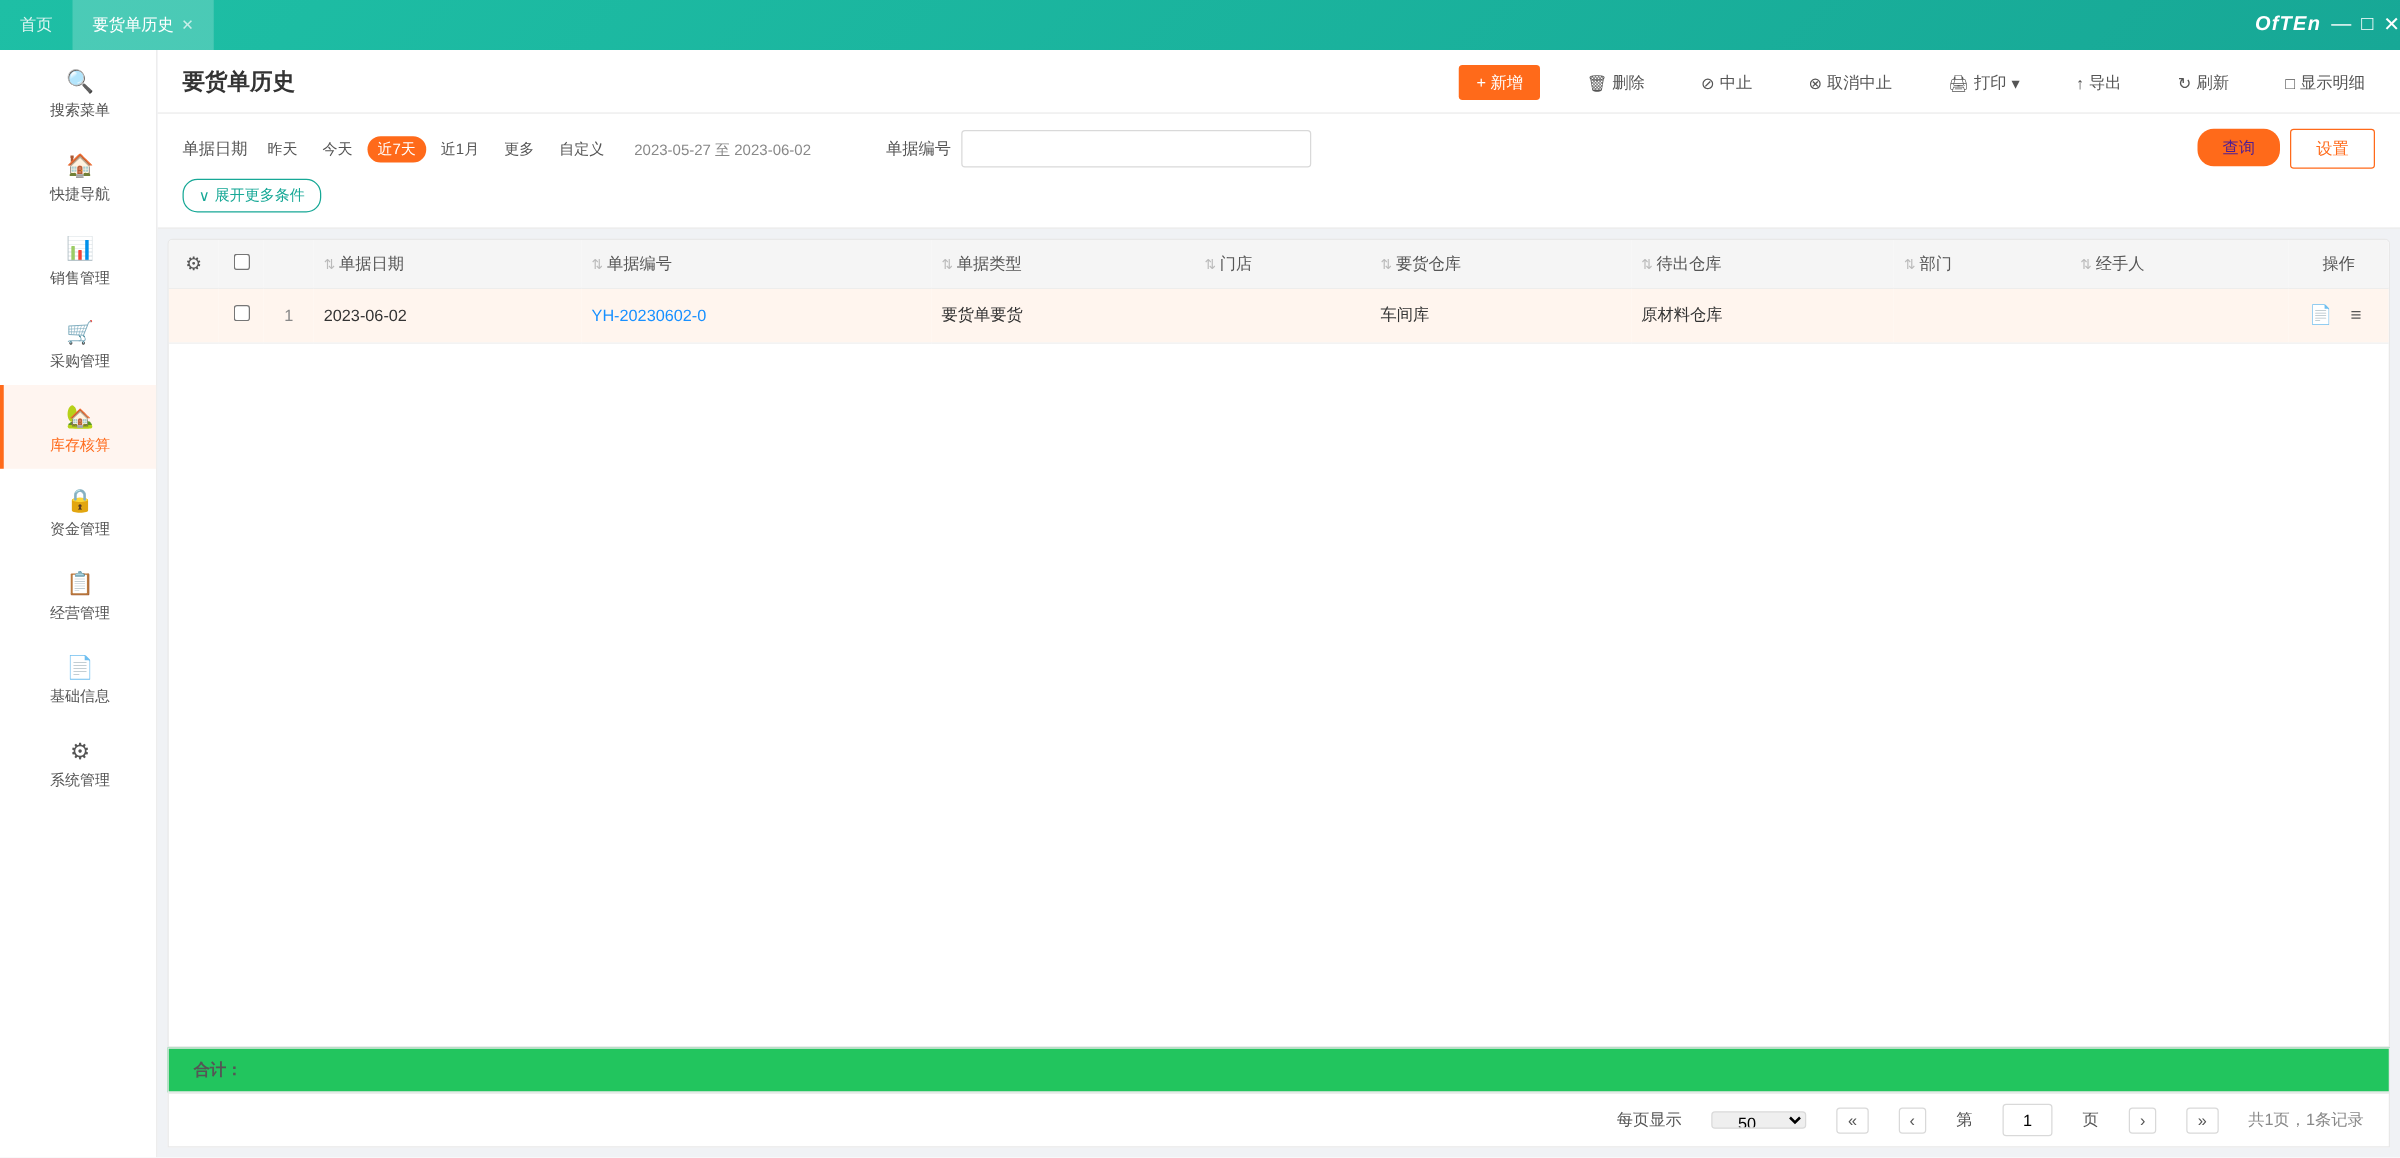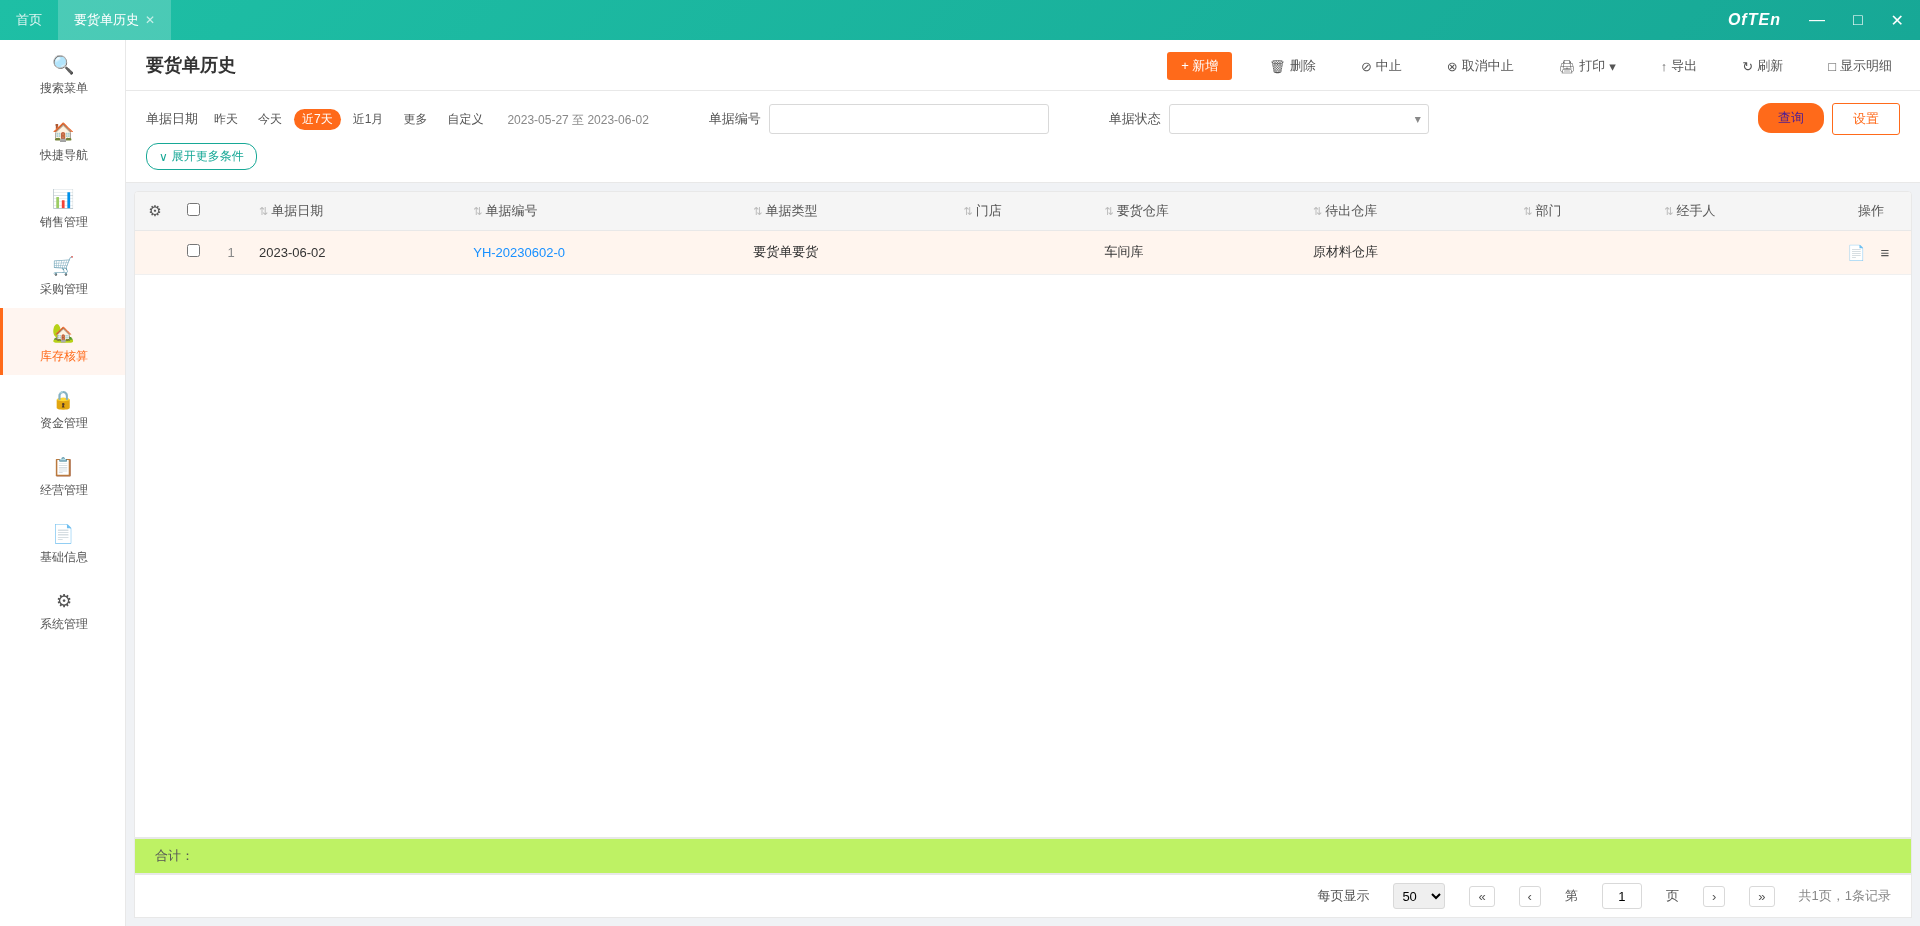--- a/index.html
+++ b/index.html
@@ -37,22 +37,21 @@
     }
     .top-tab .close-btn {
       margin-left: 6px;
       font-size: 12px;
       opacity: 0.7;
       cursor: pointer;
     }
     .top-bar-right {
       display: flex;
       align-items: center;
-      padding-right: 16px;
-      gap: 28px;
+      gap: 8px;
       color: rgba(255,255,255,0.85);
       font-size: 13px;
     }
     .top-bar-right span { cursor: pointer; }
 
     
     .main-layout {
       display: flex;
       flex: 1;
       overflow: hidden;
@@ -293,53 +292,54 @@
       text-decoration: none;
       cursor: pointer;
     }
     .checkbox-col { width: 36px; text-align: center; }
     .num-col { width: 40px; text-align: center; color: #888; }
     .settings-col { width: 40px; text-align: center; }
     .op-col { width: 80px; text-align: center; }
 
     
     .table-footer {
-      background: #bef264;
+      background: #22c55e;
       padding: 8px 20px;
       border-top: 1px solid #e8e8e8;
       font-size: 13px;
       color: #555;
       display: flex;
       align-items: center;
       margin: 0 8px;
       border: 1px solid #e8e8e8;
       border-top: 1px solid #e8e8e8;
+      font-weight: bold;
     }
     .footer-label { margin-right: 20px; }
 
     
     .pagination-bar {
       background: #fff;
       padding: 8px 20px;
       border-top: 1px solid #e8e8e8;
       display: flex;
       align-items: center;
       justify-content: flex-end;
       gap: 24px;
       font-size: 13px;
       flex-shrink: 0;
       margin: 0 8px 8px;
       border: 1px solid #e8e8e8;
     }
     .pagination-bar .page-size-label { color: #555; }
     .page-size-select {
-      height: 26px;
+      height: 14px;
       border: 1px solid #d9d9d9;
       border-radius: 3px;
-      padding: 0 4px;
+      padding: 0 16px;
       font-size: 13px;
       outline: none;
     }
     .page-nav-btn {
       padding: 2px 8px;
       border: 1px solid #d9d9d9;
       background: #fff;
       cursor: pointer;
       border-radius: 3px;
       color: #555;
@@ -491,28 +491,20 @@
           </div>
           <br>
           <span class="date-range-text" style="margin-left:0;display:block;margin-top:2px;">2023-05-27 至 2023-06-02</span>
         </div>
 
         <div class="filter-item" style="margin-left:40px;">
           <span class="filter-label">单据编号</span>
           <input type="text" class="filter-input" style="width: 280px;">
         </div>
 
-        <div class="filter-item" style="margin-left:40px;">
-          <span class="filter-label">单据状态</span>
-          <div class="select-wrapper">
-            <select class="filter-select" style="width:260px;">
-              <option value=""></option>
-            </select>
-          </div>
-        </div>
 
         <div style="margin-left:auto;display:flex;gap:8px;align-items:flex-start;">
           <button class="query-btn">查询</button>
           <button class="setting-btn">设置</button>
         </div>
       </div>
 
       <div class="expand-more">
         <span>∨</span>
         <span>展开更多条件</span>

